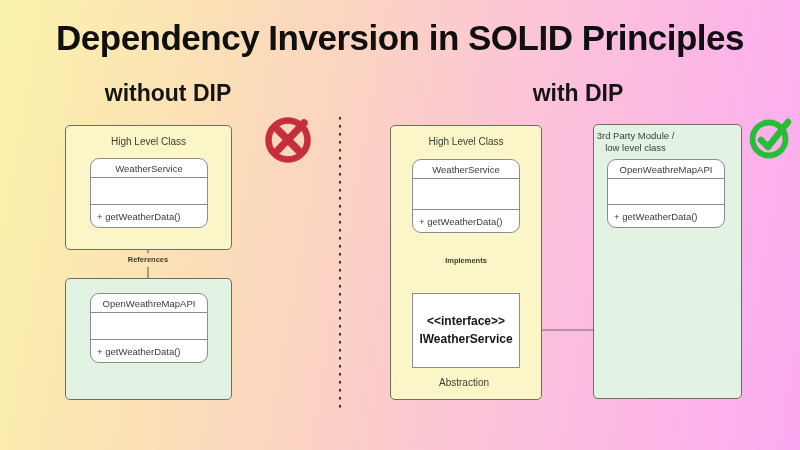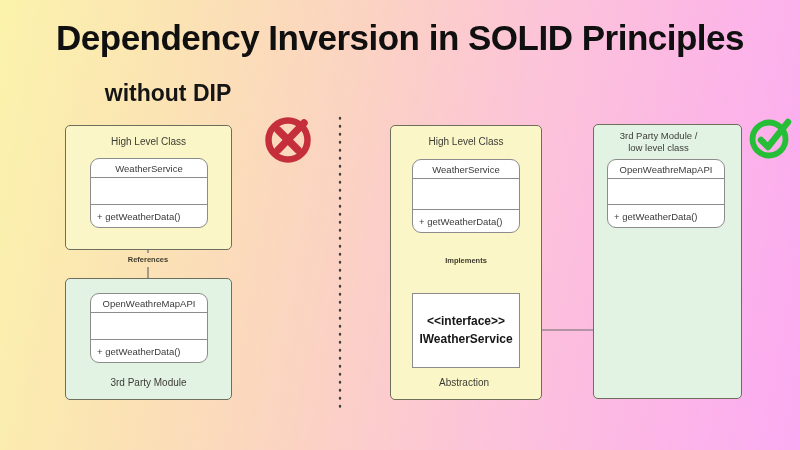--- a/index.html
+++ b/index.html
@@ -28,21 +28,21 @@
   .c-right-c{ left:390px; top:125px; width:152px; height:275px; }
   .c-right-d{ left:593px; top:124px; width:149px; height:275px; }
 
   .container-label{
     position:absolute; text-align:center; color:#3c3c34; font-size:10px;
   }
   .lbl-a{ left:65px; top:136px; width:167px; }
   .lbl-b{ left:65px; top:377px; width:167px; }
   .lbl-c{ left:390px; top:136px; width:152px; }
   .lbl-c-bottom{ left:390px; top:377px; width:148px; }
-  .lbl-d{ left:584px; top:130px; width:149px; line-height:1.25; font-size:9.5px; }
+  .lbl-d{ left:561px; top:130px; width:149px; line-height:1.25; font-size:9.5px; }
 
   .uml{
     position:absolute; background:#ffffff; border:1px solid #8c8c8c; border-radius:9px;
     display:flex; flex-direction:column; color:#3a3a3a;
   }
   .uml-a{ left:90px; top:158px; width:118px; height:70px; }
   .uml-b{ left:90px; top:293px; width:118px; height:70px; }
   .uml-c{ left:412px; top:159px; width:108px; height:74px; }
   .uml-d{ left:607px; top:159px; width:118px; height:69px; }
   .uml-title{
@@ -72,20 +72,21 @@
   .overlay{ position:absolute; left:0; top:0; pointer-events:none; }
 </style>
 </head>
 <body>
 
 <div class="stage">
 
   <h1 class="title">Dependency Inversion in SOLID Principles</h1>
 
   <div class="subhead sh-left">without DIP</div>
+  <div class="subhead sh-right">with DIP</div>
 
   <svg class="overlay" width="800" height="450" viewBox="0 0 800 450">
 
     <line x1="340" y1="118" x2="340" y2="410" stroke="#3f3f3f" stroke-width="2.4" stroke-dasharray="0.5 7.5" stroke-linecap="round"></line>
 
     <g stroke="#6b6b6b" stroke-width="1.2" fill="none">
       <line x1="148" y1="228" x2="148" y2="253"></line>
       <line x1="148" y1="267" x2="148" y2="279"></line>
       <path d="M142.5,279 L148,288 L153.5,279 Z"></path>
     </g>
@@ -122,21 +123,20 @@
   </div>
 
   <div class="rel-label rel-left">References</div>
 
   <div class="container fill-green c-left-b"></div>
   <div class="uml uml-b">
     <div class="uml-title">OpenWeathreMapAPI</div>
     <div class="uml-empty"></div>
     <div class="uml-method">+ getWeatherData()</div>
   </div>
-  <div class="container-label lbl-b">3rd Party Module</div>
 
   <div class="container fill-yellow c-right-c"></div>
   <div class="container-label lbl-c">High Level Class</div>
   <div class="uml uml-c">
     <div class="uml-title">WeatherService</div>
     <div class="uml-empty"></div>
     <div class="uml-method">+ getWeatherData()</div>
   </div>
 
   <div class="rel-label rel-right">Implements</div>

